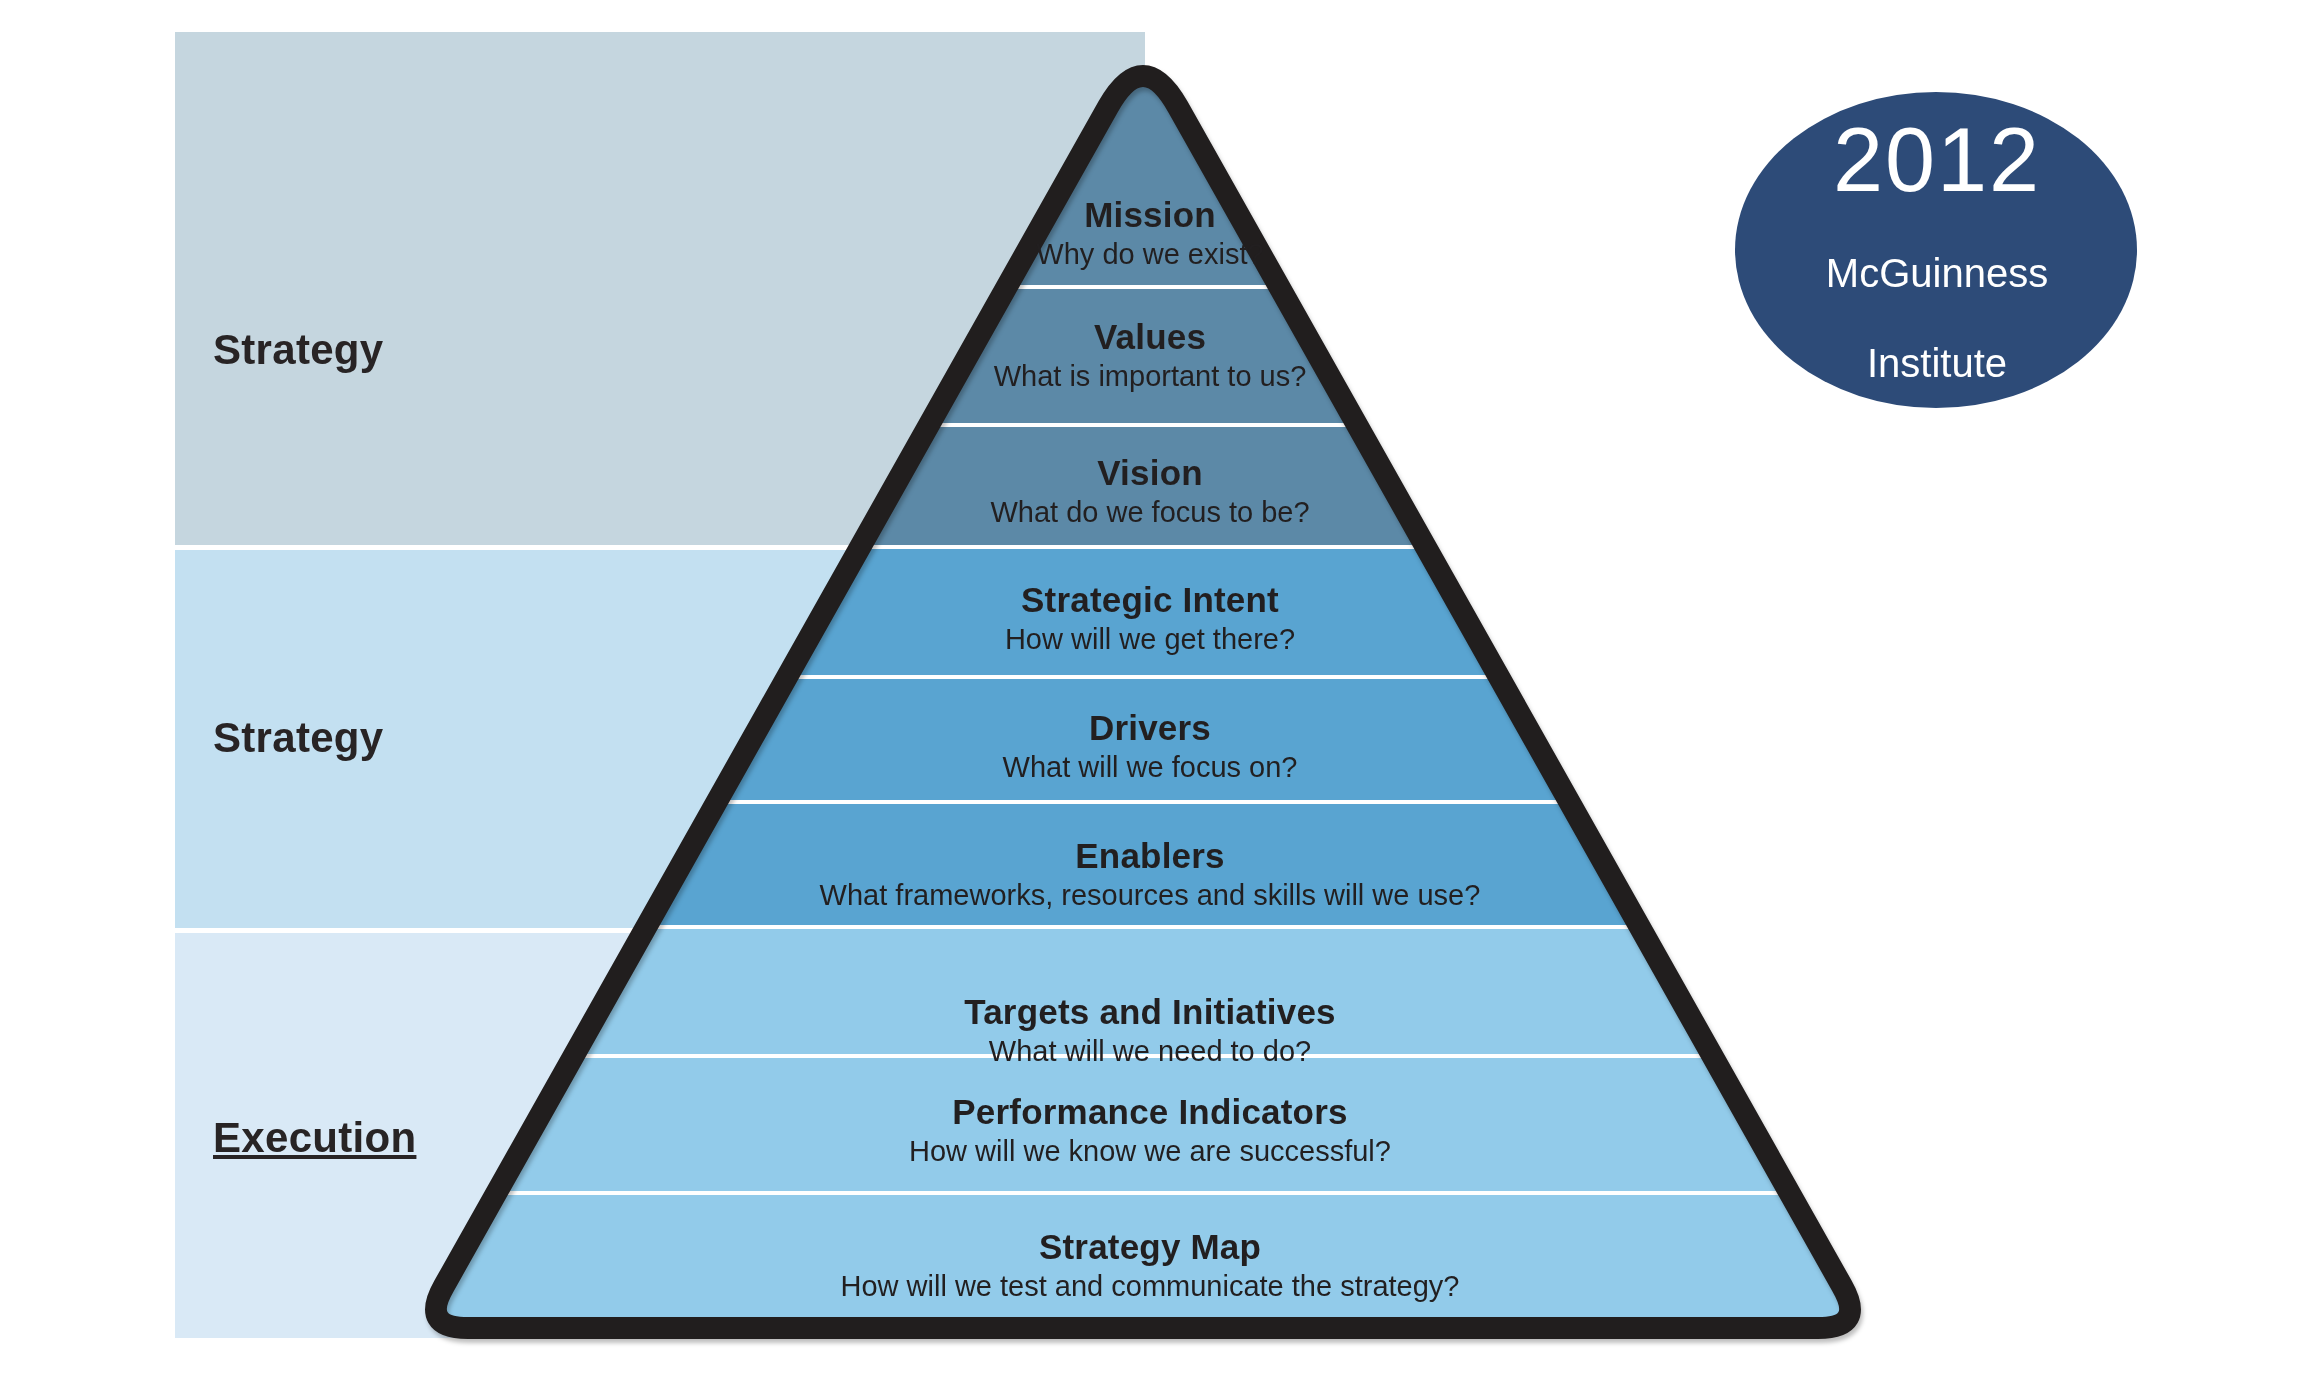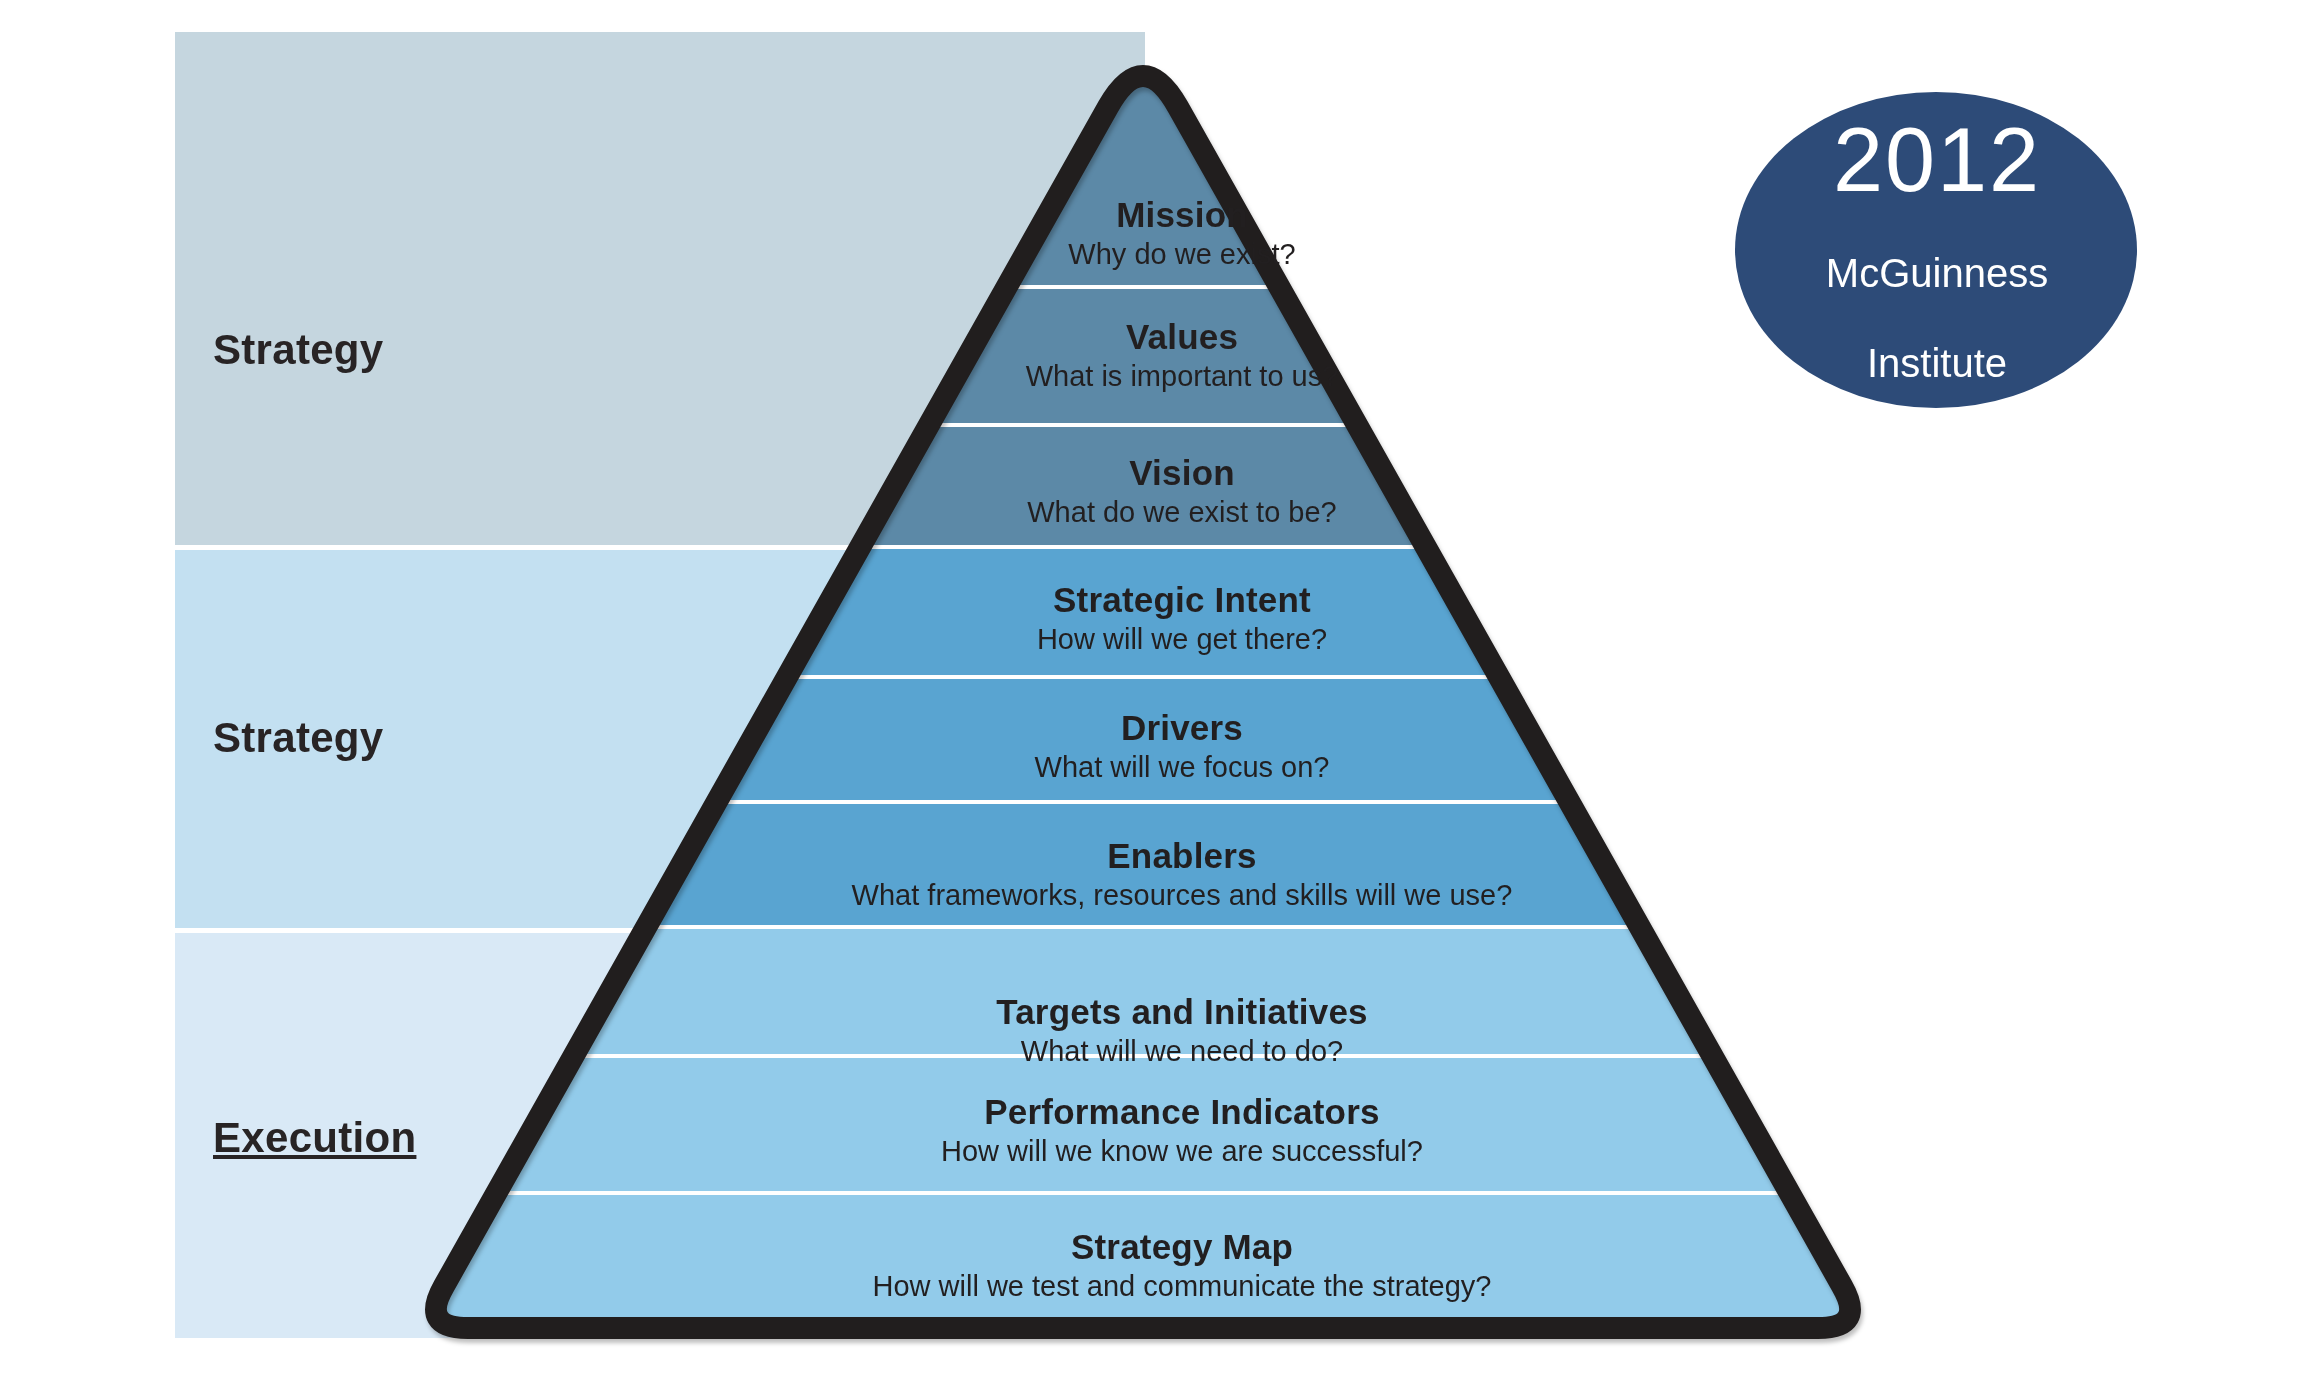--- a/index.html
+++ b/index.html
@@ -2,21 +2,21 @@
 <html><head>
 <meta charset="utf-8">
 <style>
   html,body{margin:0;padding:0;background:#ffffff;}
   .stage{
     position:relative;width:2298px;height:1382px;background:#ffffff;overflow:hidden;
     font-family:"Liberation Sans",sans-serif;
   }
   .stage svg{position:absolute;left:0;top:0;}
   .band-text{
-    position:absolute;left:682px;width:1000px;text-align:center;color:#221f20;
+    position:absolute;left:650px;width:1000px;text-align:center;color:#221f20;
   }
   .band-title{font:700 35px/42px "Liberation Sans",sans-serif;letter-spacing:.2px;}
   .band-sub{font:400 29px/37px "Liberation Sans",sans-serif;}
   .side-label{
     position:absolute;left:213px;color:#282425;
     font:700 42px/48px "Liberation Sans",sans-serif;letter-spacing:.3px;
   }
   .logo-box{
     position:absolute;left:1736px;top:92px;width:402px;height:316px;
     display:flex;flex-direction:column;align-items:center;justify-content:center;
@@ -74,21 +74,21 @@
   <div class="band-text" style="top:194px;">
     <div class="band-title">Mission</div>
     <div class="band-sub">Why do we exist?</div>
   </div>
   <div class="band-text" style="top:316px;">
     <div class="band-title">Values</div>
     <div class="band-sub">What is important to us?</div>
   </div>
   <div class="band-text" style="top:452px;">
     <div class="band-title">Vision</div>
-    <div class="band-sub">What do we exist to be?</div>
+    <div class="band-sub">What do we focus to be?</div>
   </div>
   <div class="band-text" style="top:579px;">
     <div class="band-title">Strategic Intent</div>
     <div class="band-sub">How will we get there?</div>
   </div>
   <div class="band-text" style="top:707px;">
     <div class="band-title">Drivers</div>
     <div class="band-sub">What will we focus on?</div>
   </div>
   <div class="band-text" style="top:835px;">

